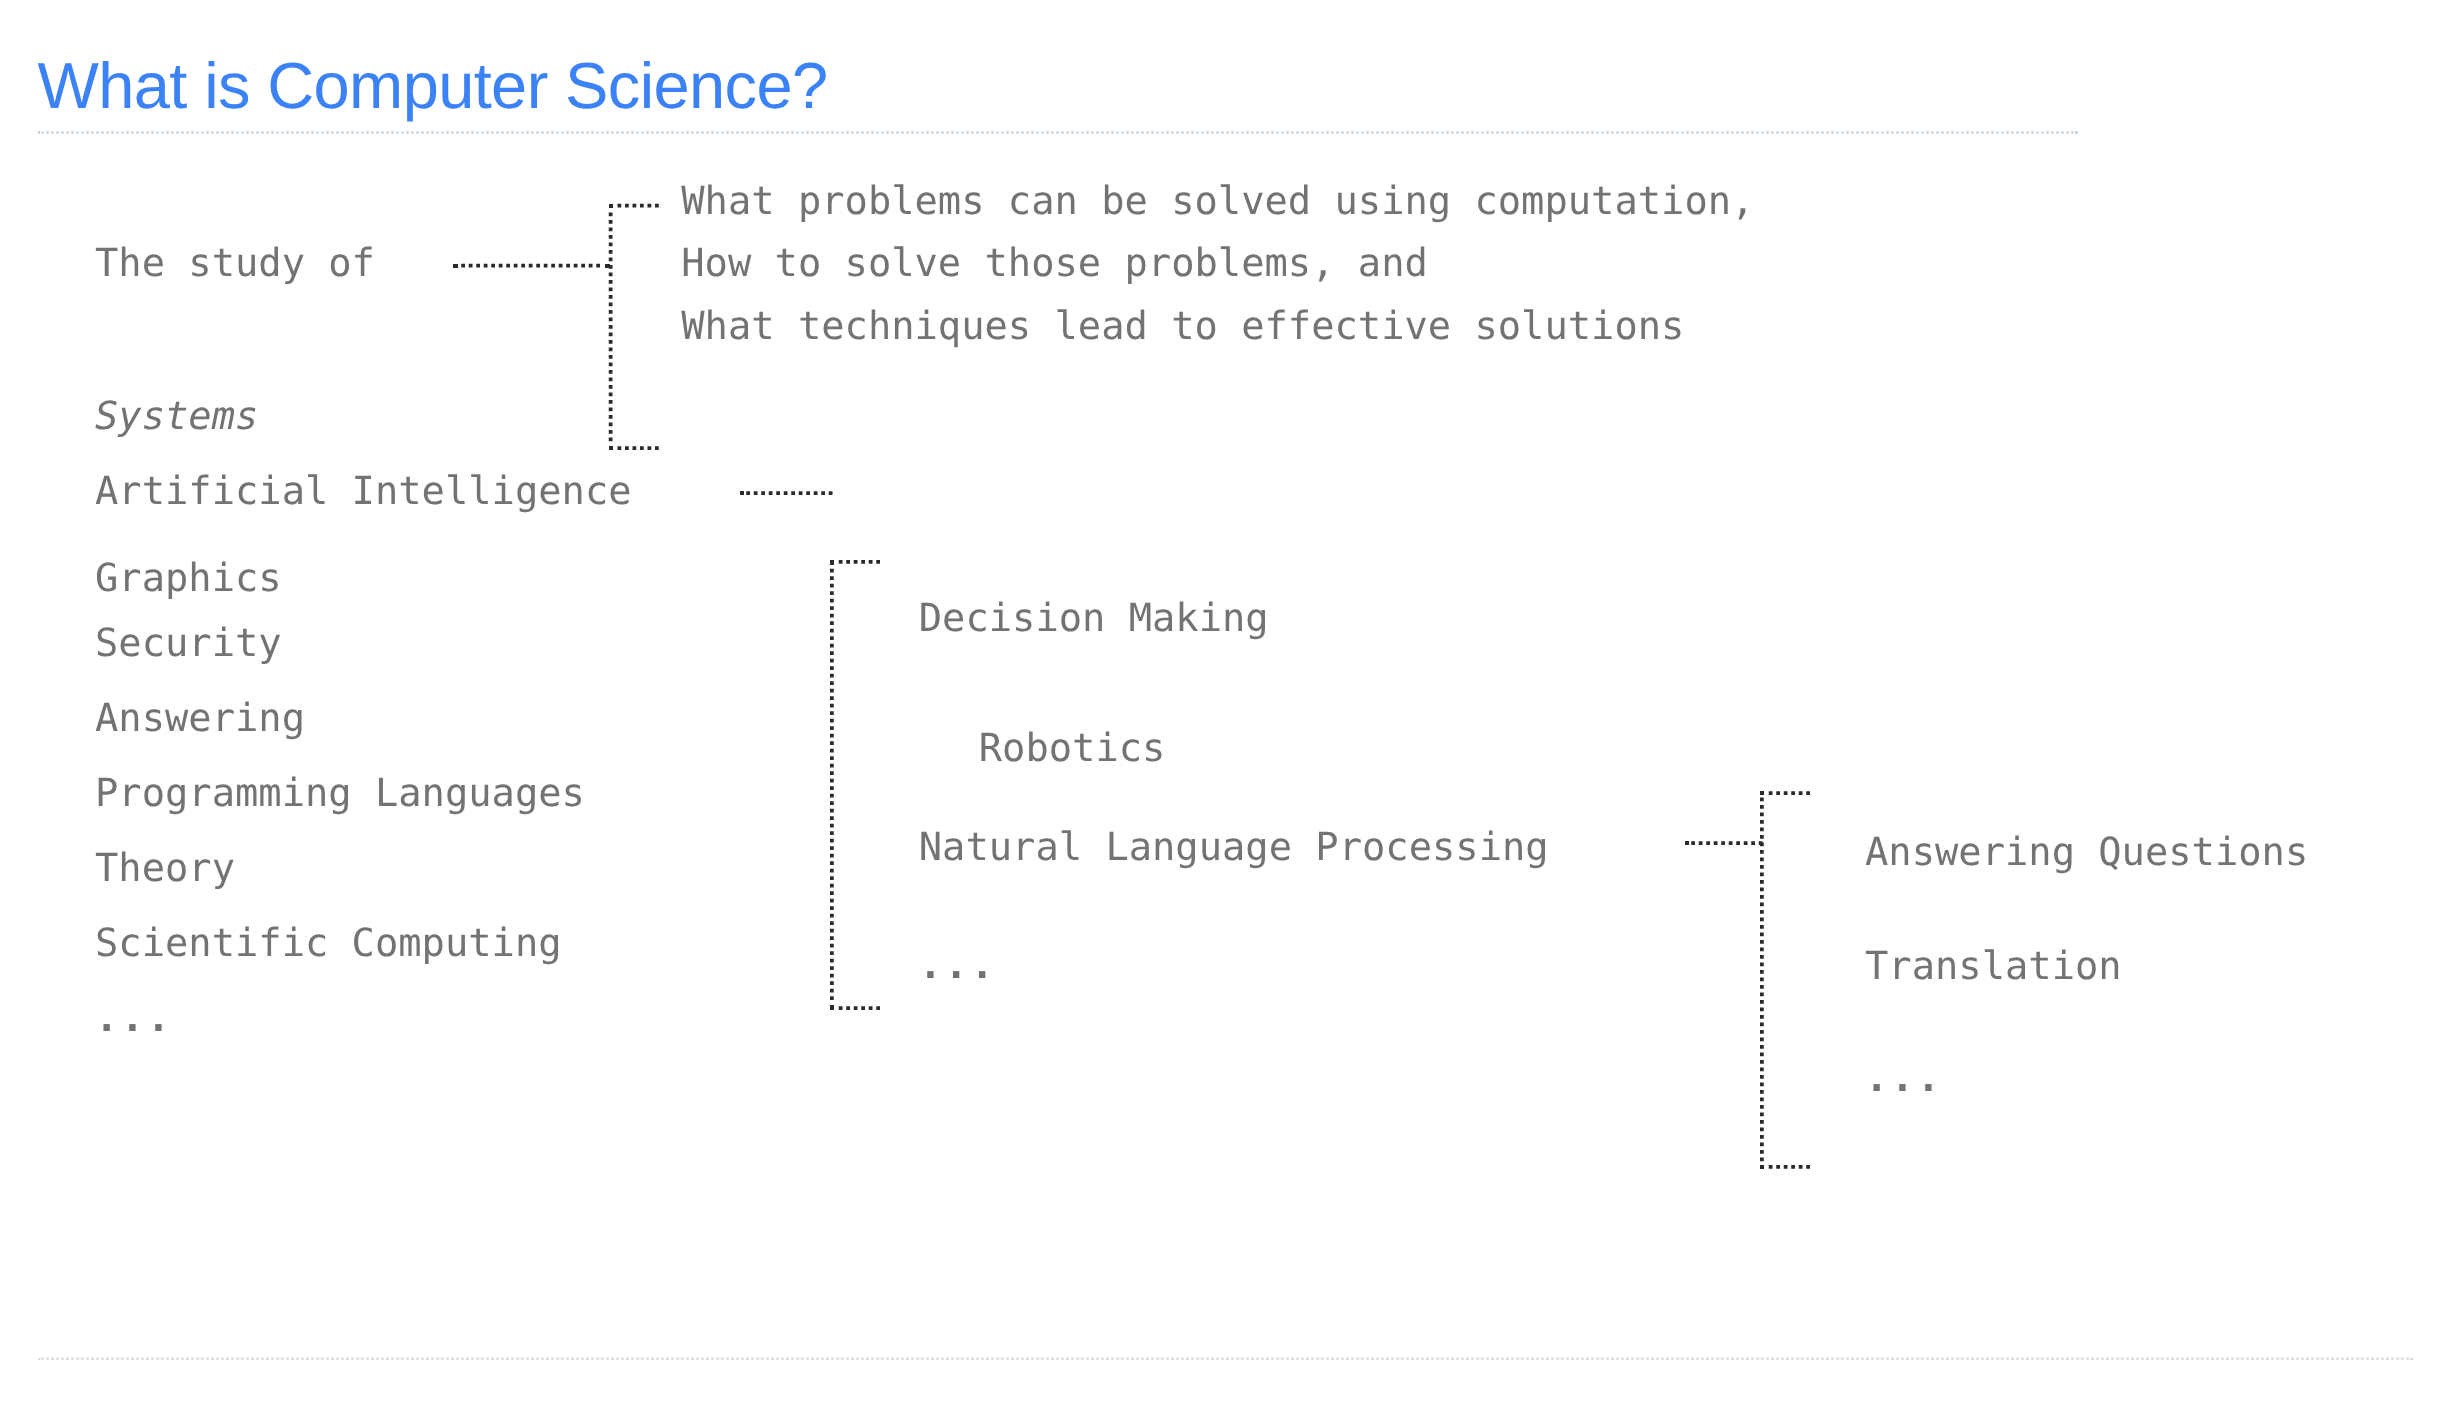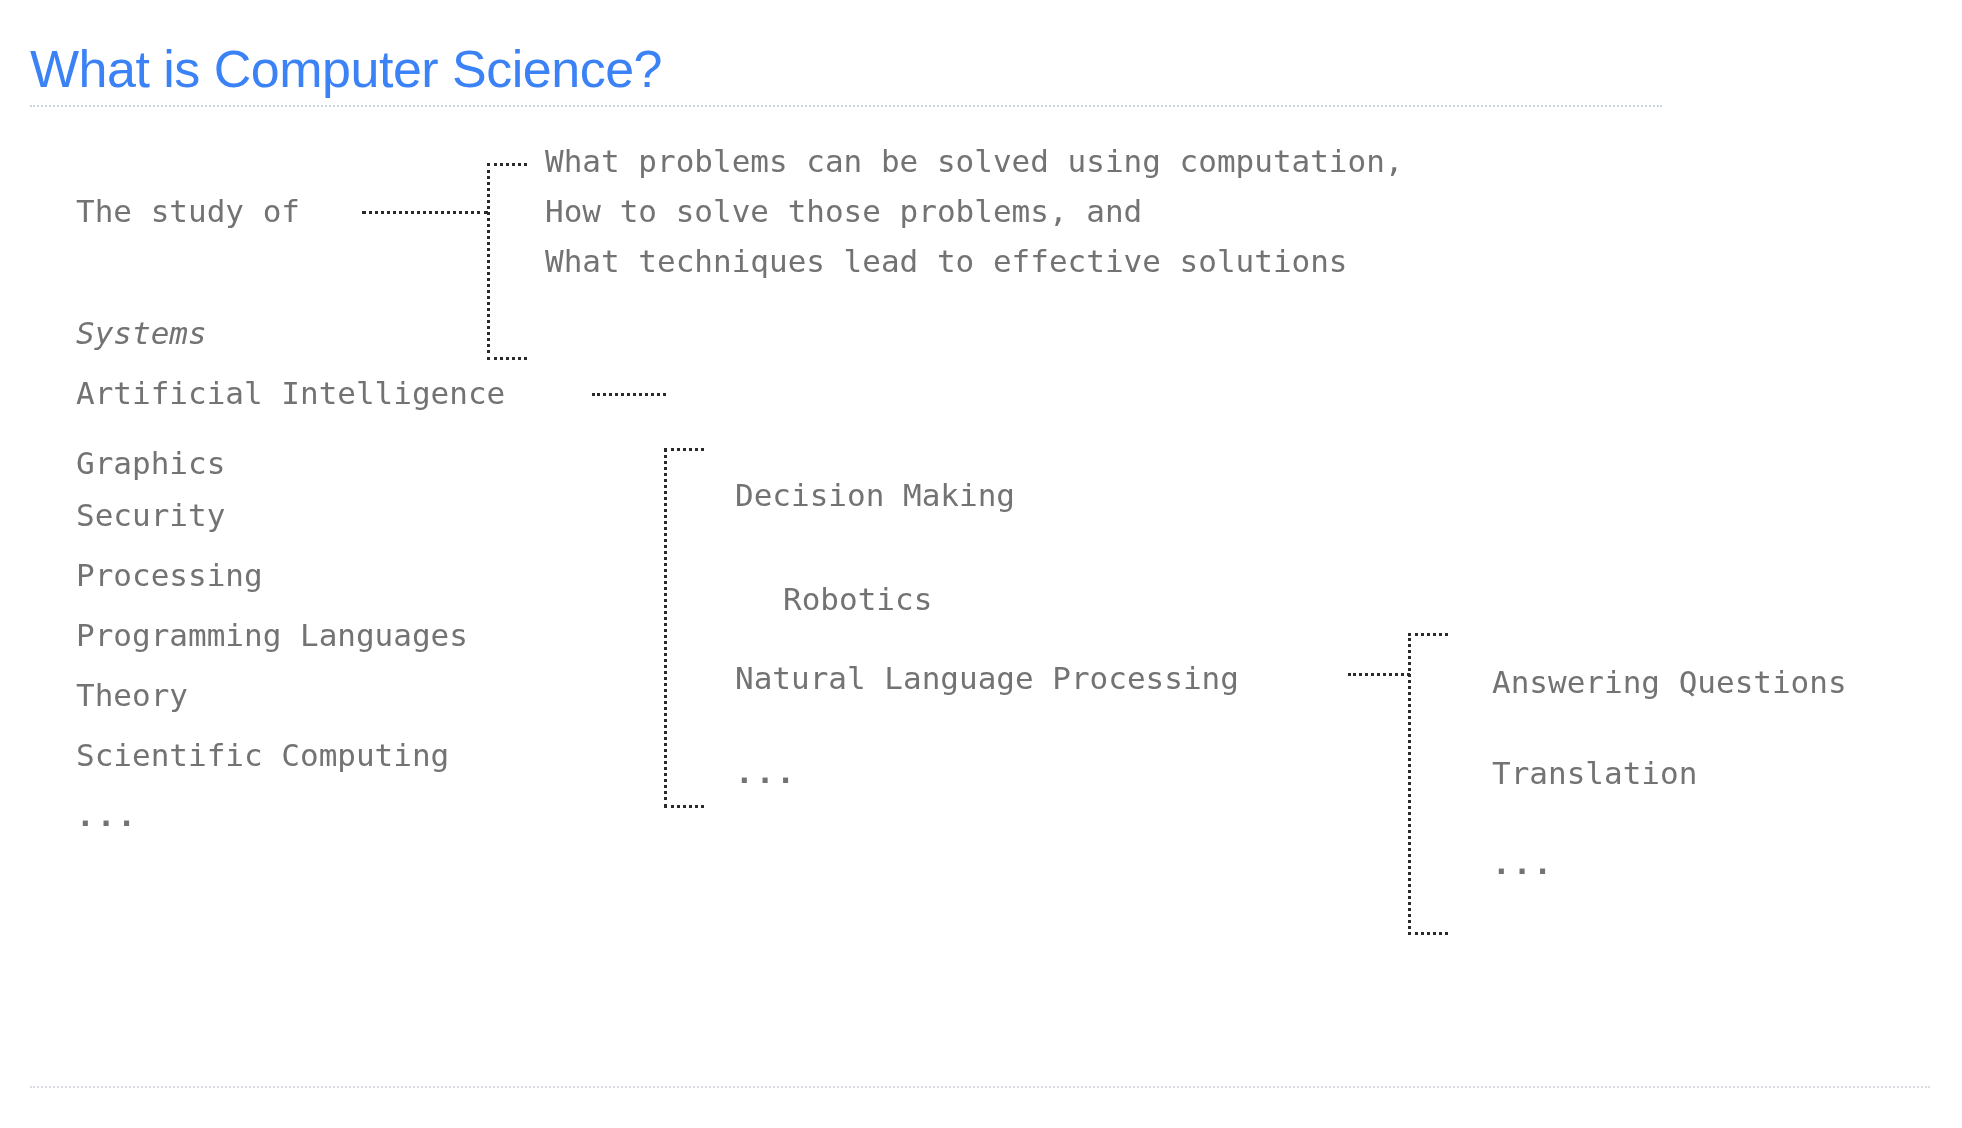--- a/index.html
+++ b/index.html
@@ -196,21 +196,21 @@
   </div>
 
   <div class="mono stmt" id="stmt-0">What problems can be solved using computation,</div>
   <div class="mono stmt" id="stmt-1">How to solve those problems, and</div>
   <div class="mono stmt" id="stmt-2">What techniques lead to effective solutions</div>
 
   <div class="mono discipline" id="disc-0">Systems</div>
   <div class="mono discipline" id="disc-1">Artificial Intelligence</div>
   <div class="mono discipline" id="disc-2">Graphics</div>
   <div class="mono discipline" id="disc-3">Security</div>
-  <div class="mono discipline" id="disc-4">Processing</div>
+  <div class="mono discipline" id="disc-4">Answering</div>
   <div class="mono discipline" id="disc-5">Programming Languages</div>
   <div class="mono discipline" id="disc-6">Theory</div>
   <div class="mono discipline" id="disc-7">Scientific Computing</div>
   <div class="mono discipline" id="disc-8">...</div>
 
   <div class="connector" id="connector-ai"></div>
 
   <div class="brace" id="brace-ai">
     <div class="spine"></div>
     <div class="tick top"></div>

